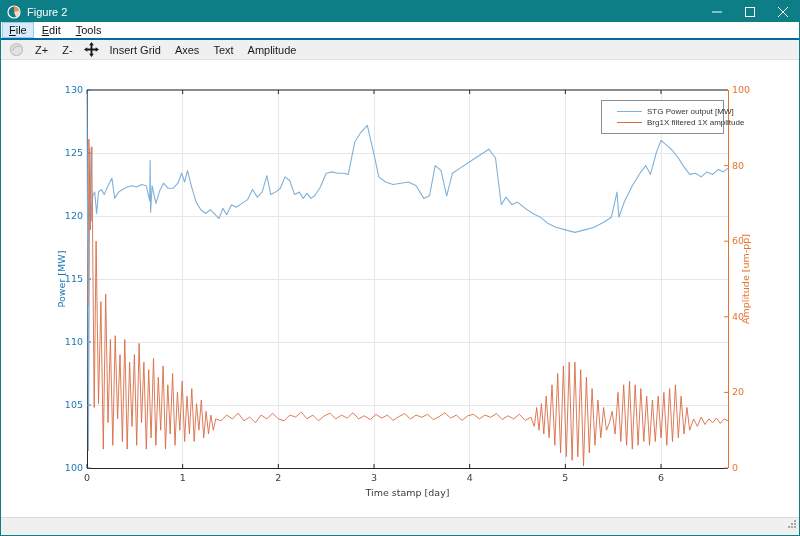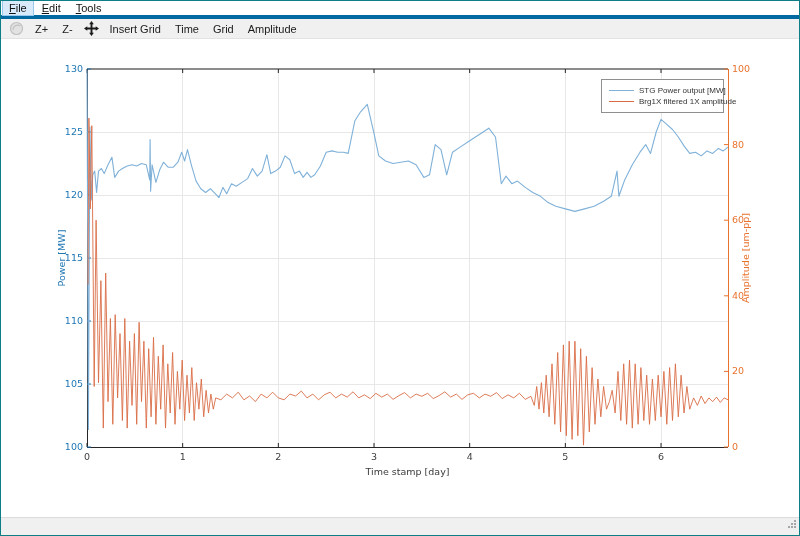--- a/index.html
+++ b/index.html
@@ -7,46 +7,73 @@
   .window{ width:800px; height:536px; display:flex; flex-direction:column;
            background:#fff; border:1px solid #0e7e86; overflow:hidden; }
   
   .titlebar{ height:21px; background:#0e7e86; display:flex; align-items:center;
              color:#fff; font-size:11px; flex:0 0 auto; }
   .title-icon{ margin:0 6px 0 6px; display:flex; }
   .win-buttons{ margin-left:auto; display:flex; height:100%; }
   .win-btn{ width:33px; display:flex; align-items:center; justify-content:center; cursor:default; }
   
   .menubar{ height:18px; background:#fff; display:flex; align-items:center;
-            font-size:11px; color:#111; padding-left:2px; border-bottom:4px solid #0369a1; flex:0 0 auto;}
+            font-size:11px; color:#111; padding-left:2px; border-bottom:2px solid #0369a1; flex:0 0 auto;}
   .menu-item{ padding:1px 6px; margin-right:3px; }
   .menu-item.hl{ background:#d9eafa; outline:1px solid #9ac9ee; }
   .u{ text-decoration:underline; }
   
   .toolbar{ height:20px; background:#f0f0f0; display:flex; align-items:center;
             font-size:11px; color:#1a1a1a; padding:0 4px; border-bottom:1px solid #e2e2e2; flex:0 0 auto;}
   .tbtn{ padding:1px 7px; display:flex; align-items:center; }
   .tbtn.icon-only{ padding:1px 4px; }
   
   .canvas{ position:relative; flex:1 1 auto; background:#fff; overflow:hidden; }
   .canvas svg.plot{ position:absolute; left:0; top:0; }
   .legend{ position:absolute; left:600px; top:40px; width:123px; background:#fff;
            border:1px solid #8f8f8f; padding:4px 4px 4px 7px; font-size:8px; color:#333; }
-  .legend-row{ display:flex; align-items:center; margin:2px 0; white-space:nowrap; }
+  .legend-row{ display:flex; align-items:center; margin:2px 8px; white-space:nowrap; }
   .legend-line{ width:25px; height:0; border-top:1.6px solid #888; margin-right:5px; flex:0 0 auto;}
   
   .statusbar{ height:18px; background:#f0f0f0; border-top:1px solid #dcdcdc;
               position:relative; flex:0 0 auto; }
   .grip{ position:absolute; right:3px; bottom:3px; }
 </style>
 </head>
 <body>
 
 <div class="window">
 
+  <div class="titlebar">
+    <span class="title-icon">
+      <svg width="14" height="14" viewBox="0 0 14 14">
+        <circle cx="7" cy="7" r="6" fill="none" stroke="#ffffff" stroke-width="1.2"></circle>
+        <path d="M7 7 L7 1.5 A5.5 5.5 0 0 1 12 5.5 Z" fill="#ff8a50"></path>
+        <path d="M7 7 L12 5.5 A5.5 5.5 0 0 1 9 12 Z" fill="#ffd9c0"></path>
+      </svg>
+    </span>
+    <span>Figure 2</span>
+    <div class="win-buttons">
+      <div class="win-btn">
+        <svg width="10" height="10" viewBox="0 0 10 10">
+            <line x1="0" y1="5" x2="10" y2="5" stroke="#fff" stroke-width="1"></line>
+          </svg>
+      </div>
+      <div class="win-btn">
+        <svg width="10" height="10" viewBox="0 0 10 10">
+            <rect x="0.5" y="0.5" width="9" height="9" fill="none" stroke="#fff" stroke-width="1"></rect>
+          </svg>
+      </div>
+      <div class="win-btn">
+        <svg width="10" height="10" viewBox="0 0 10 10">
+            <path d="M0 0 L10 10 M10 0 L0 10" stroke="#fff" stroke-width="1"></path>
+          </svg>
+      </div>
+    </div>
+  </div>
 
   <div class="menubar">
     <div class="menu-item hl"><span class="u">F</span><span>ile</span></div>
     <div class="menu-item"><span class="u">E</span><span>dit</span></div>
     <div class="menu-item"><span class="u">T</span><span>ools</span></div>
   </div>
 
   <div class="toolbar">
     <div class="tbtn icon-only" style="opacity:.55">
       <svg width="15" height="15" viewBox="0 0 15 15">
@@ -55,22 +82,22 @@
       </svg>
     </div>
     <div class="tbtn">Z+</div>
     <div class="tbtn">Z-</div>
     <div class="tbtn icon-only">
       <svg width="15" height="15" viewBox="0 0 16 16">
         <path d="M8 0 L10.5 3.5 L9 3.5 L9 7 L12.5 7 L12.5 5.5 L16 8 L12.5 10.5 L12.5 9 L9 9 L9 12.5 L10.5 12.5 L8 16 L5.5 12.5 L7 12.5 L7 9 L3.5 9 L3.5 10.5 L0 8 L3.5 5.5 L3.5 7 L7 7 L7 3.5 L5.5 3.5 Z" fill="#1a1a1a"></path>
       </svg>
     </div>
     <div class="tbtn">Insert Grid</div>
-    <div class="tbtn">Time</div>
-    <div class="tbtn">Grid</div>
+    <div class="tbtn">Axes</div>
+    <div class="tbtn">Text</div>
     <div class="tbtn">Amplitude</div>
   </div>
 
   <div class="canvas">
     <svg id="plot" class="plot" width="800" height="458" viewBox="0 0 800 458">
         <line x1="181.67164179104475" y1="30" x2="181.67164179104475" y2="408" stroke="#e7e7e7" stroke-width="1" shape-rendering="crispEdges"></line>
         <line x1="277.3432835820895" y1="30" x2="277.3432835820895" y2="408" stroke="#e7e7e7" stroke-width="1" shape-rendering="crispEdges"></line>
         <line x1="373.01492537313436" y1="30" x2="373.01492537313436" y2="408" stroke="#e7e7e7" stroke-width="1" shape-rendering="crispEdges"></line>
         <line x1="468.68656716417905" y1="30" x2="468.68656716417905" y2="408" stroke="#e7e7e7" stroke-width="1" shape-rendering="crispEdges"></line>
         <line x1="564.3582089552239" y1="30" x2="564.3582089552239" y2="408" stroke="#e7e7e7" stroke-width="1" shape-rendering="crispEdges"></line>

